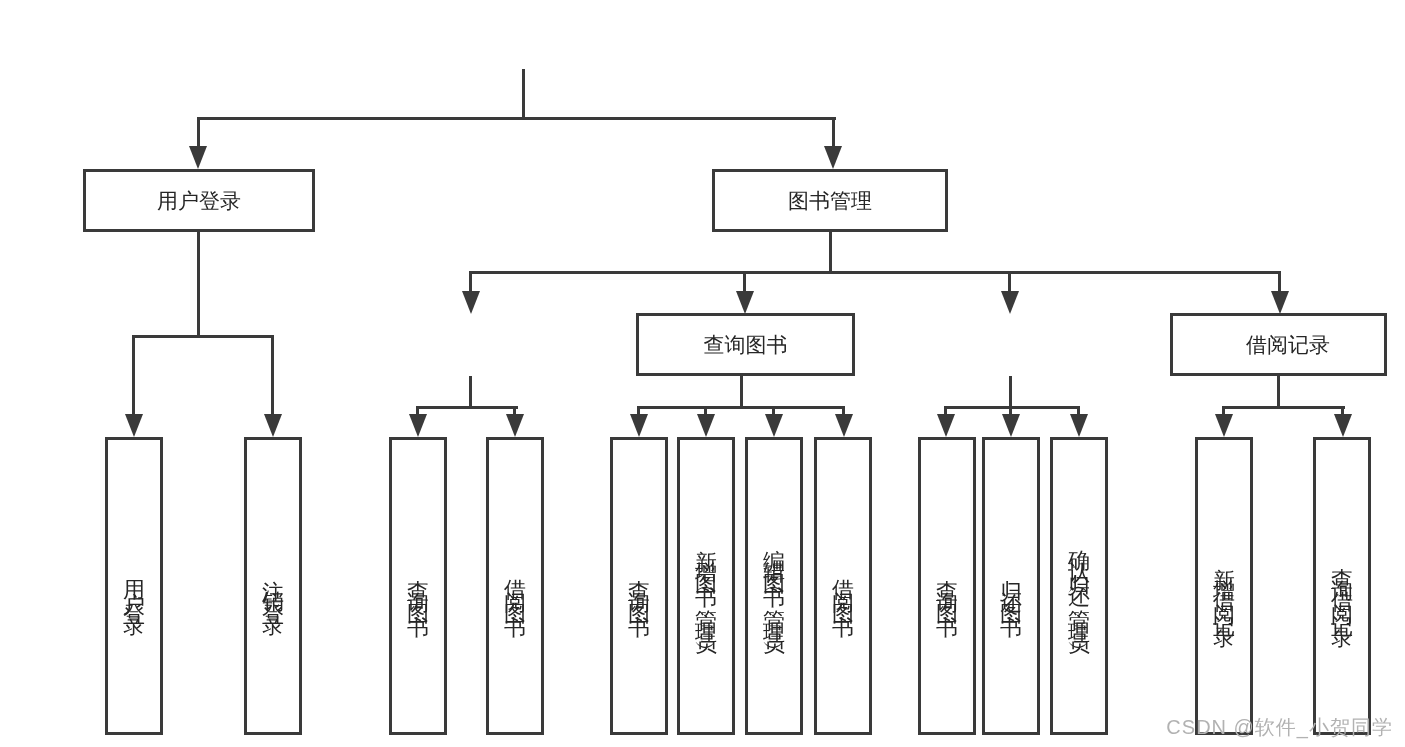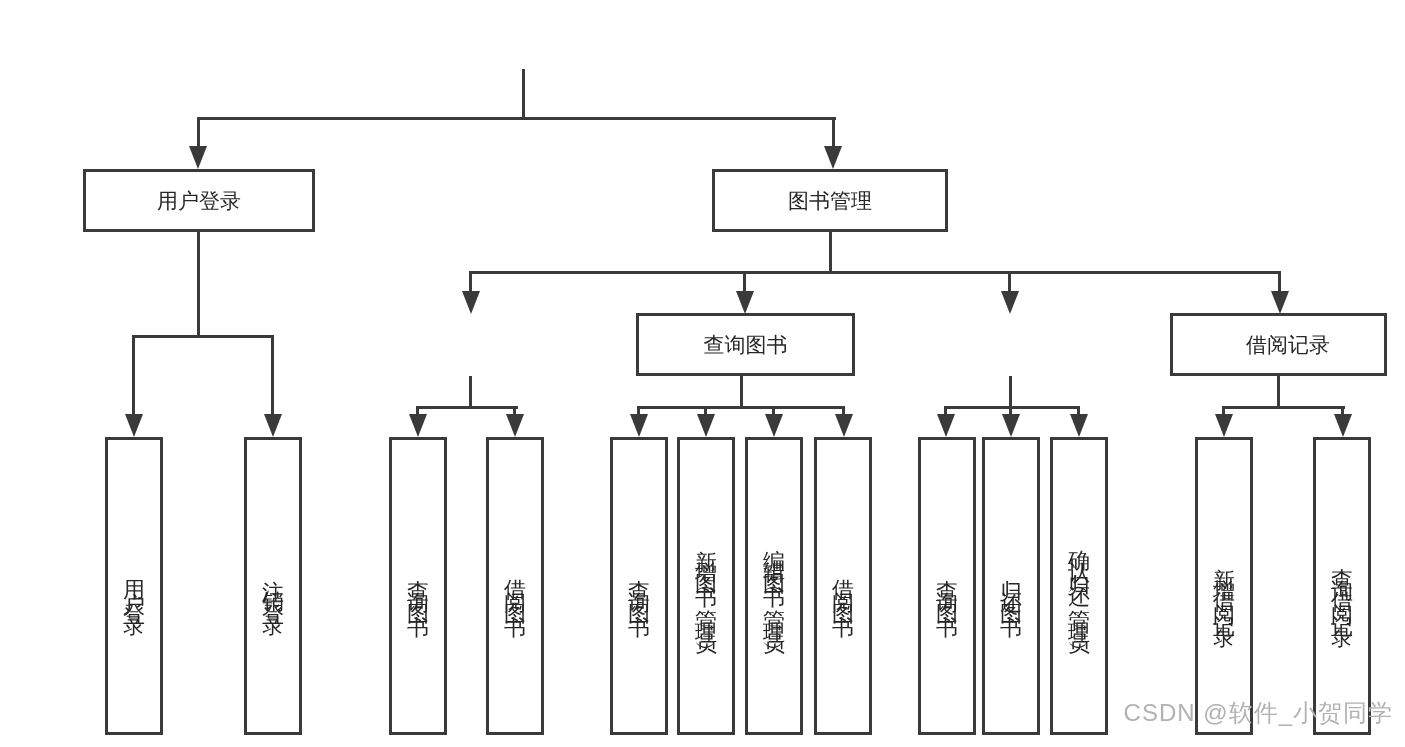--- a/index.html
+++ b/index.html
@@ -49,22 +49,22 @@
     position: absolute;
     width: 0; height: 0;
     border-left: 9px solid transparent;
     border-right: 9px solid transparent;
     border-top: 23px solid var(--line);
     z-index: 1;
   }
   .watermark {
     position: absolute;
     right: 12px;
-    bottom: 18px;
-    font-size: 24px;
+    bottom: 6px;
+    font-size: 20px;
     color: var(--watermark);
     z-index: 3;
     letter-spacing: 1px;
   }
 </style>
 </head>
 <body>
 
 <div class="canvas">
 

